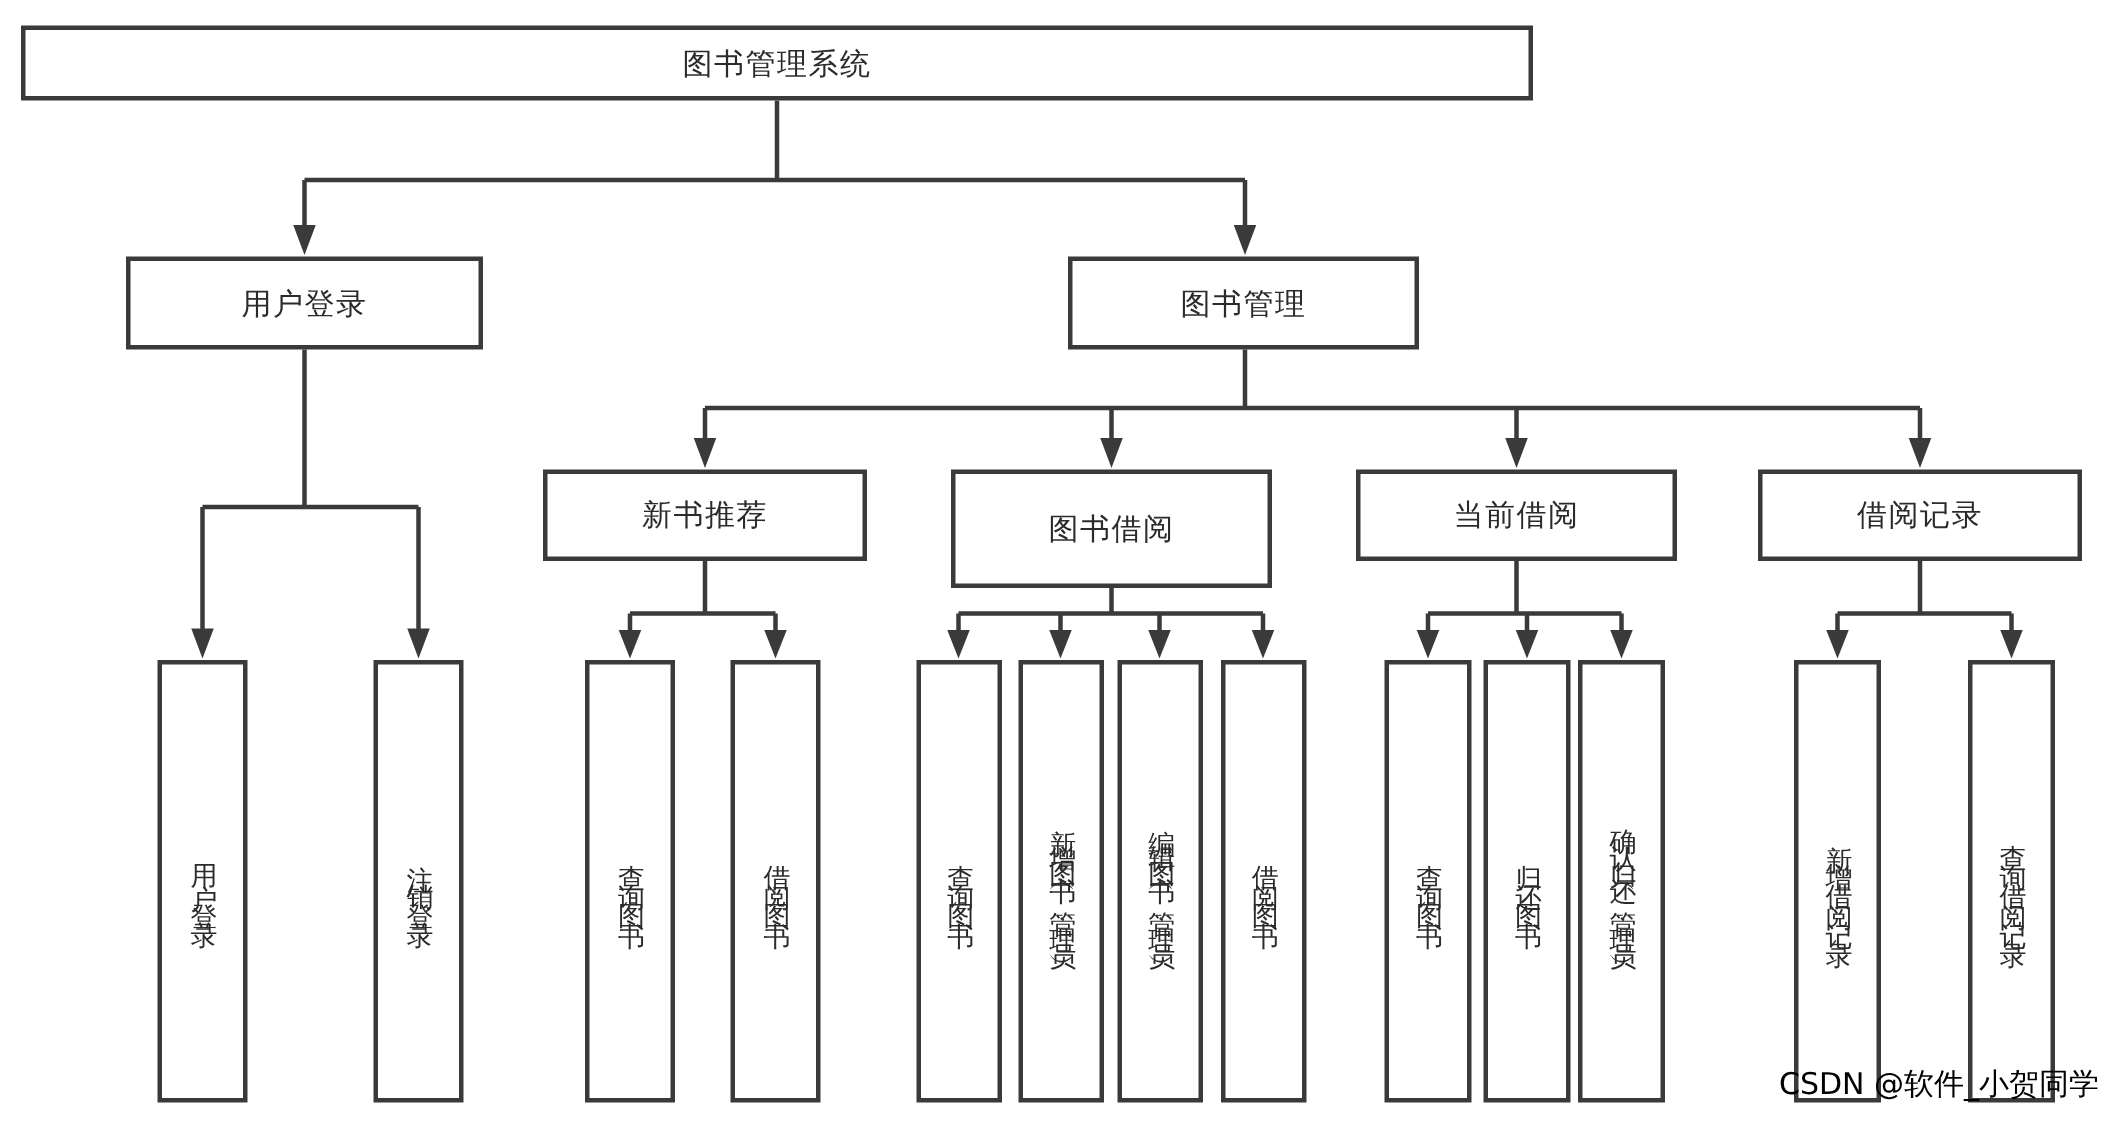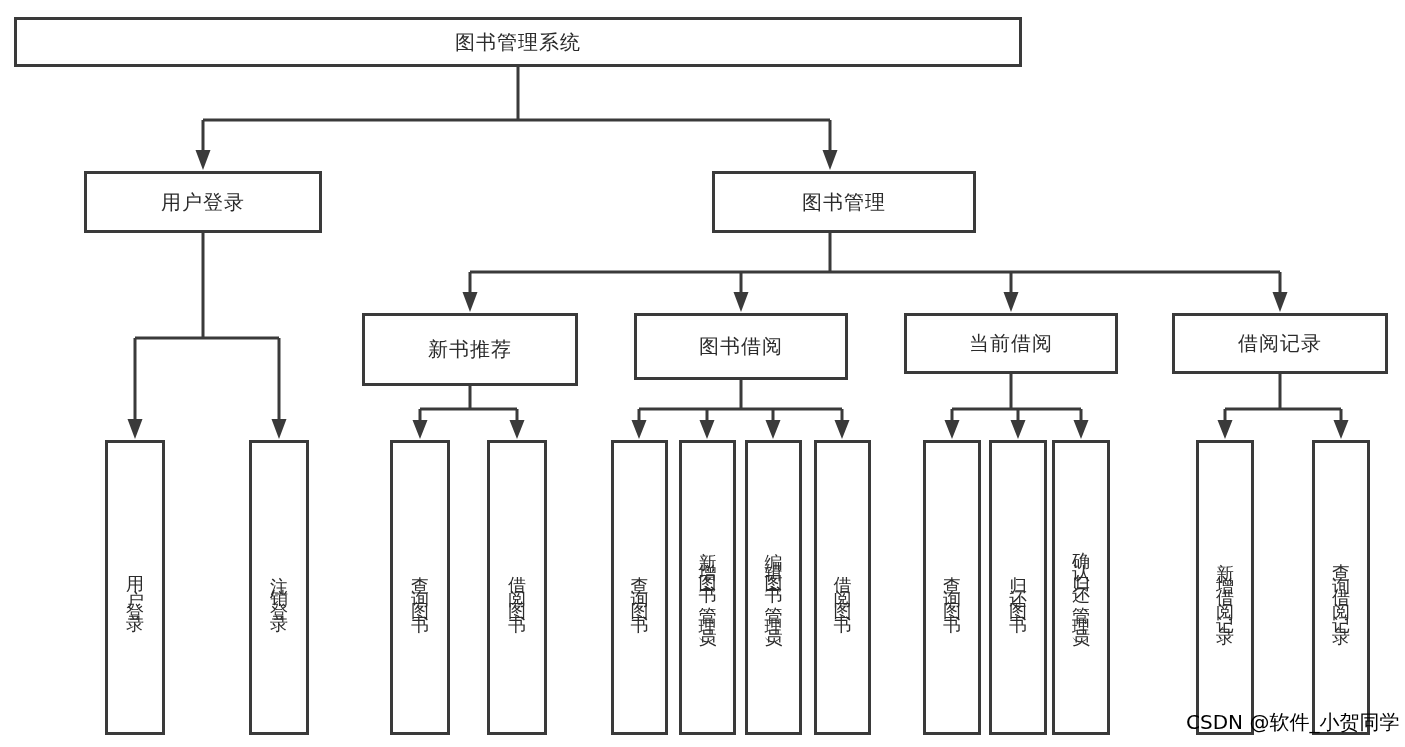--- a/index.html
+++ b/index.html
@@ -103,28 +103,28 @@
       M1217.5 420 L1232.5 420 L1225 439 Z  M1333.5 420 L1348.5 420 L1341 439 Z"></path>
   </svg>
 
   <div class="hbox" style="left:14px; top:17px; width:1008px; height:50px">
     <span class="hlabel">图书管理系统</span>
   </div>
 
   <div class="hbox" style="left:84px; top:171px; width:238px; height:62px">
     <span class="hlabel">用户登录</span>
   </div>
-  <div class="hbox" style="left:712px; top:171px; width:264px; height:62px">
+  <div class="hbox" style="left:712px; top:171px; width:234px; height:62px">
     <span class="hlabel">图书管理</span>
   </div>
 
-  <div class="hbox" style="left:362px; top:313px; width:216px; height:73px">
+  <div class="hbox" style="left:362px; top:313px; width:216px; height:61px">
     <span class="hlabel">新书推荐</span>
   </div>
-  <div class="hbox" style="left:634px; top:313px; width:214px; height:67px">
+  <div class="hbox" style="left:634px; top:313px; width:214px; height:79px">
     <span class="hlabel">图书借阅</span>
   </div>
   <div class="hbox" style="left:1172px; top:313px; width:216px; height:61px">
     <span class="hlabel">借阅记录</span>
   </div>
   <div class="hbox" style="left:904px; top:313px; width:214px; height:61px">
     <span class="hlabel">当前借阅</span>
   </div>
 
   <div class="vbox" style="left:105px; width:60px">

